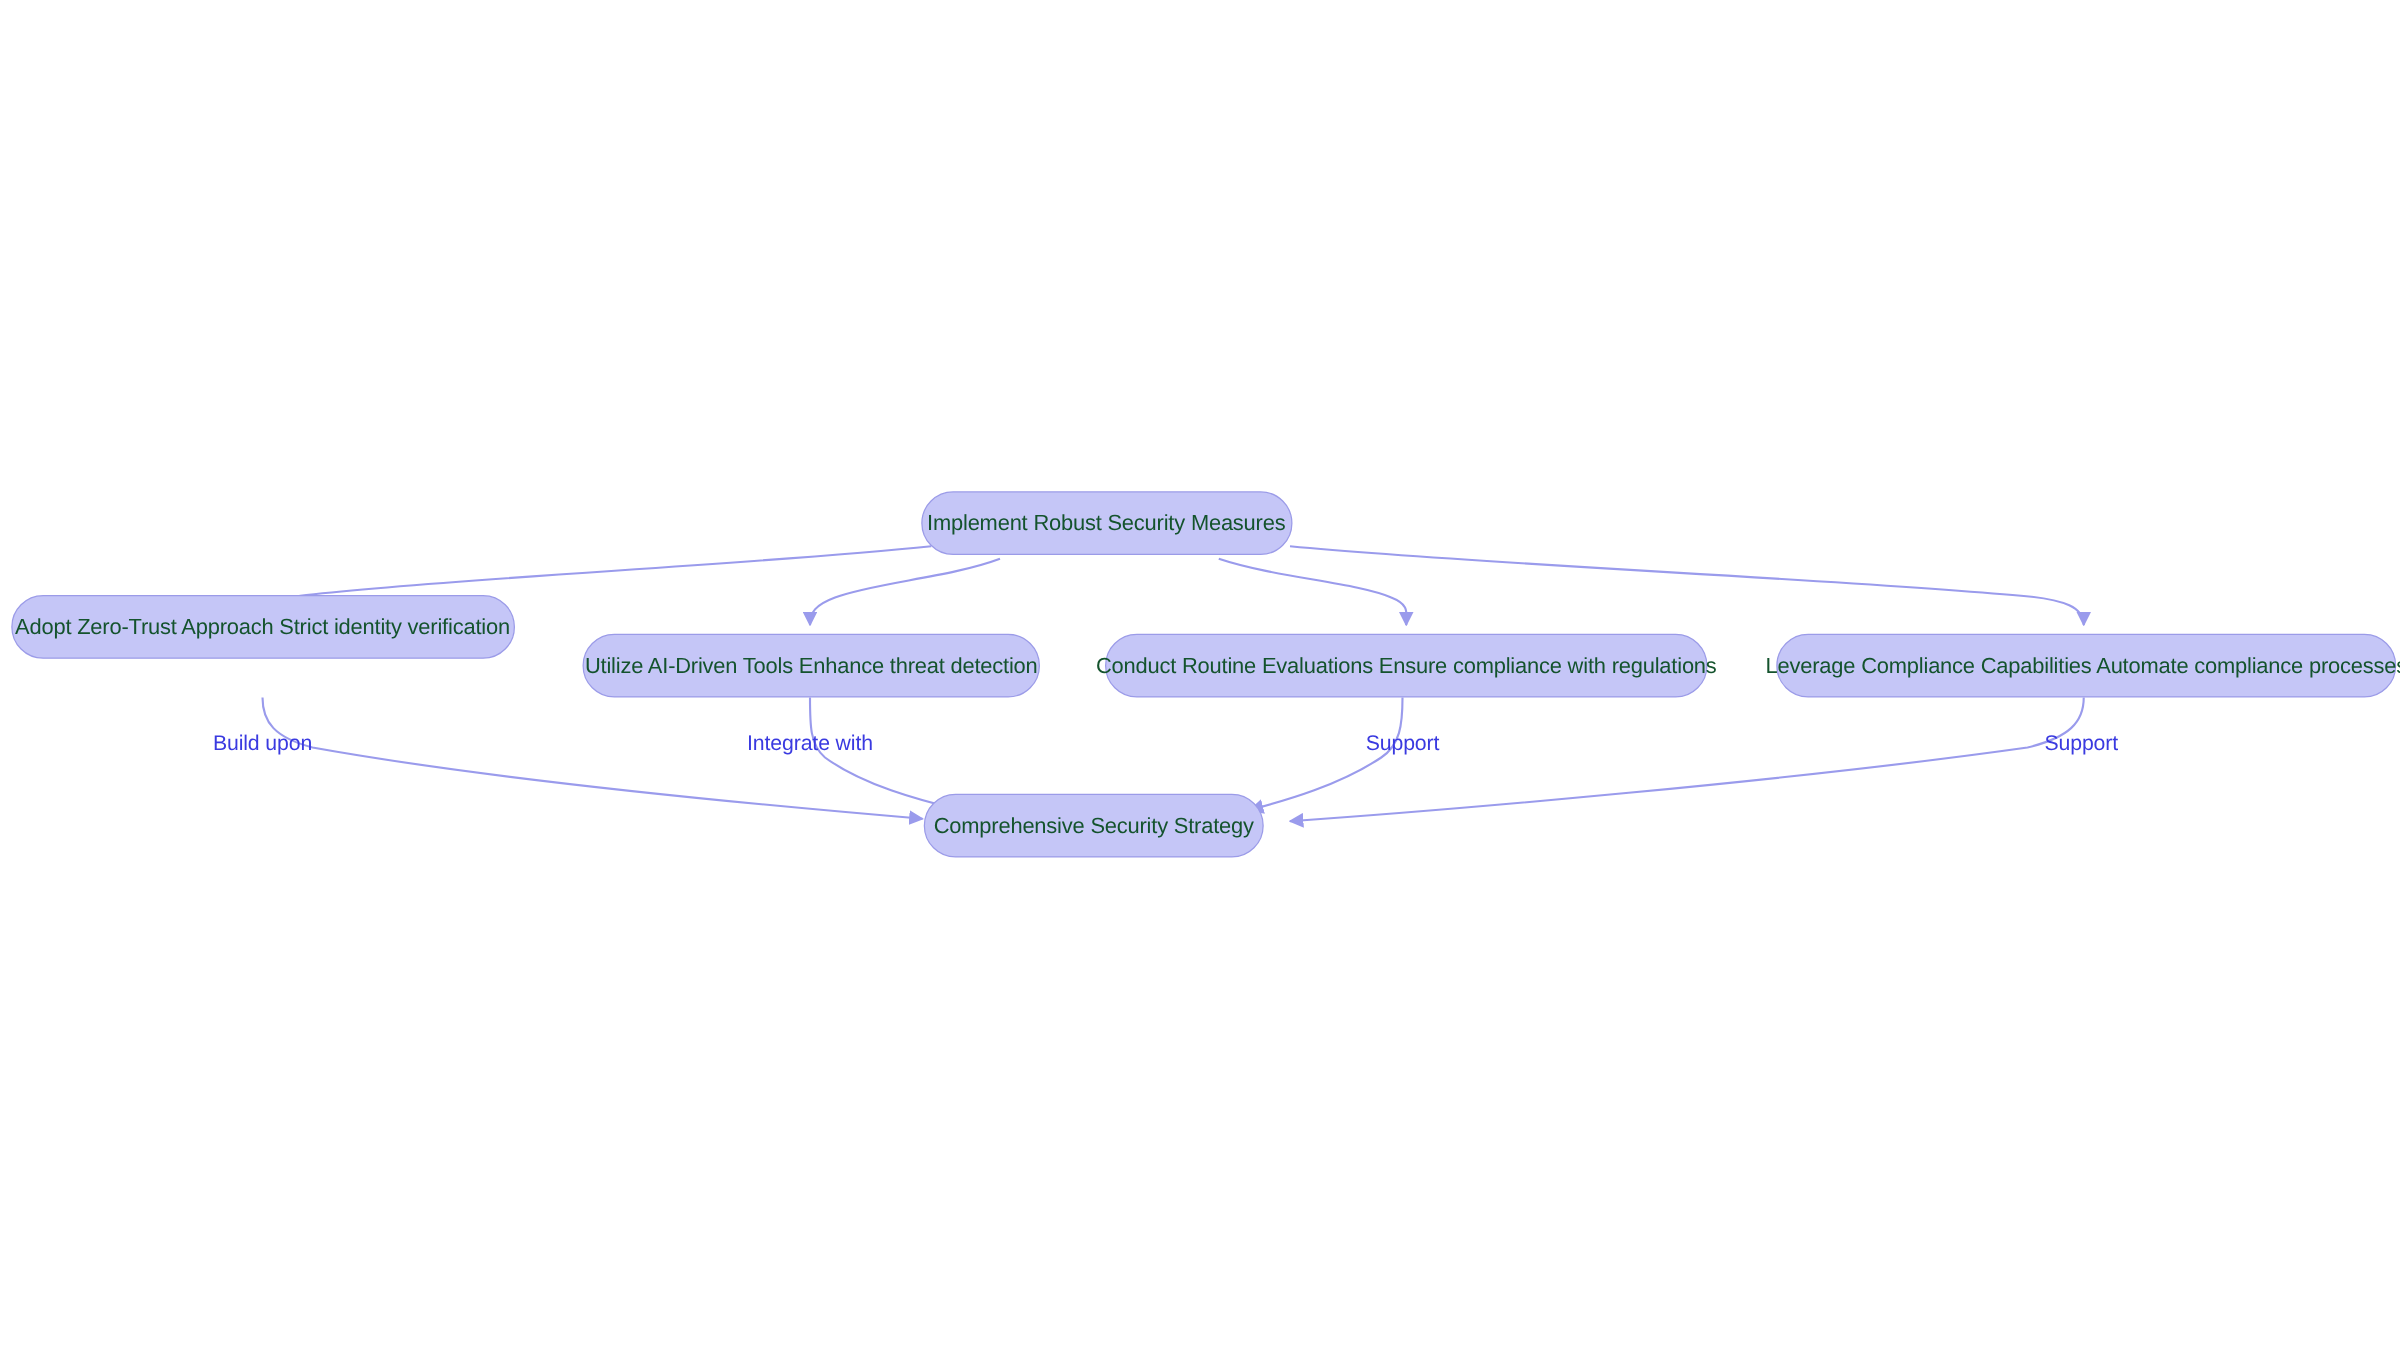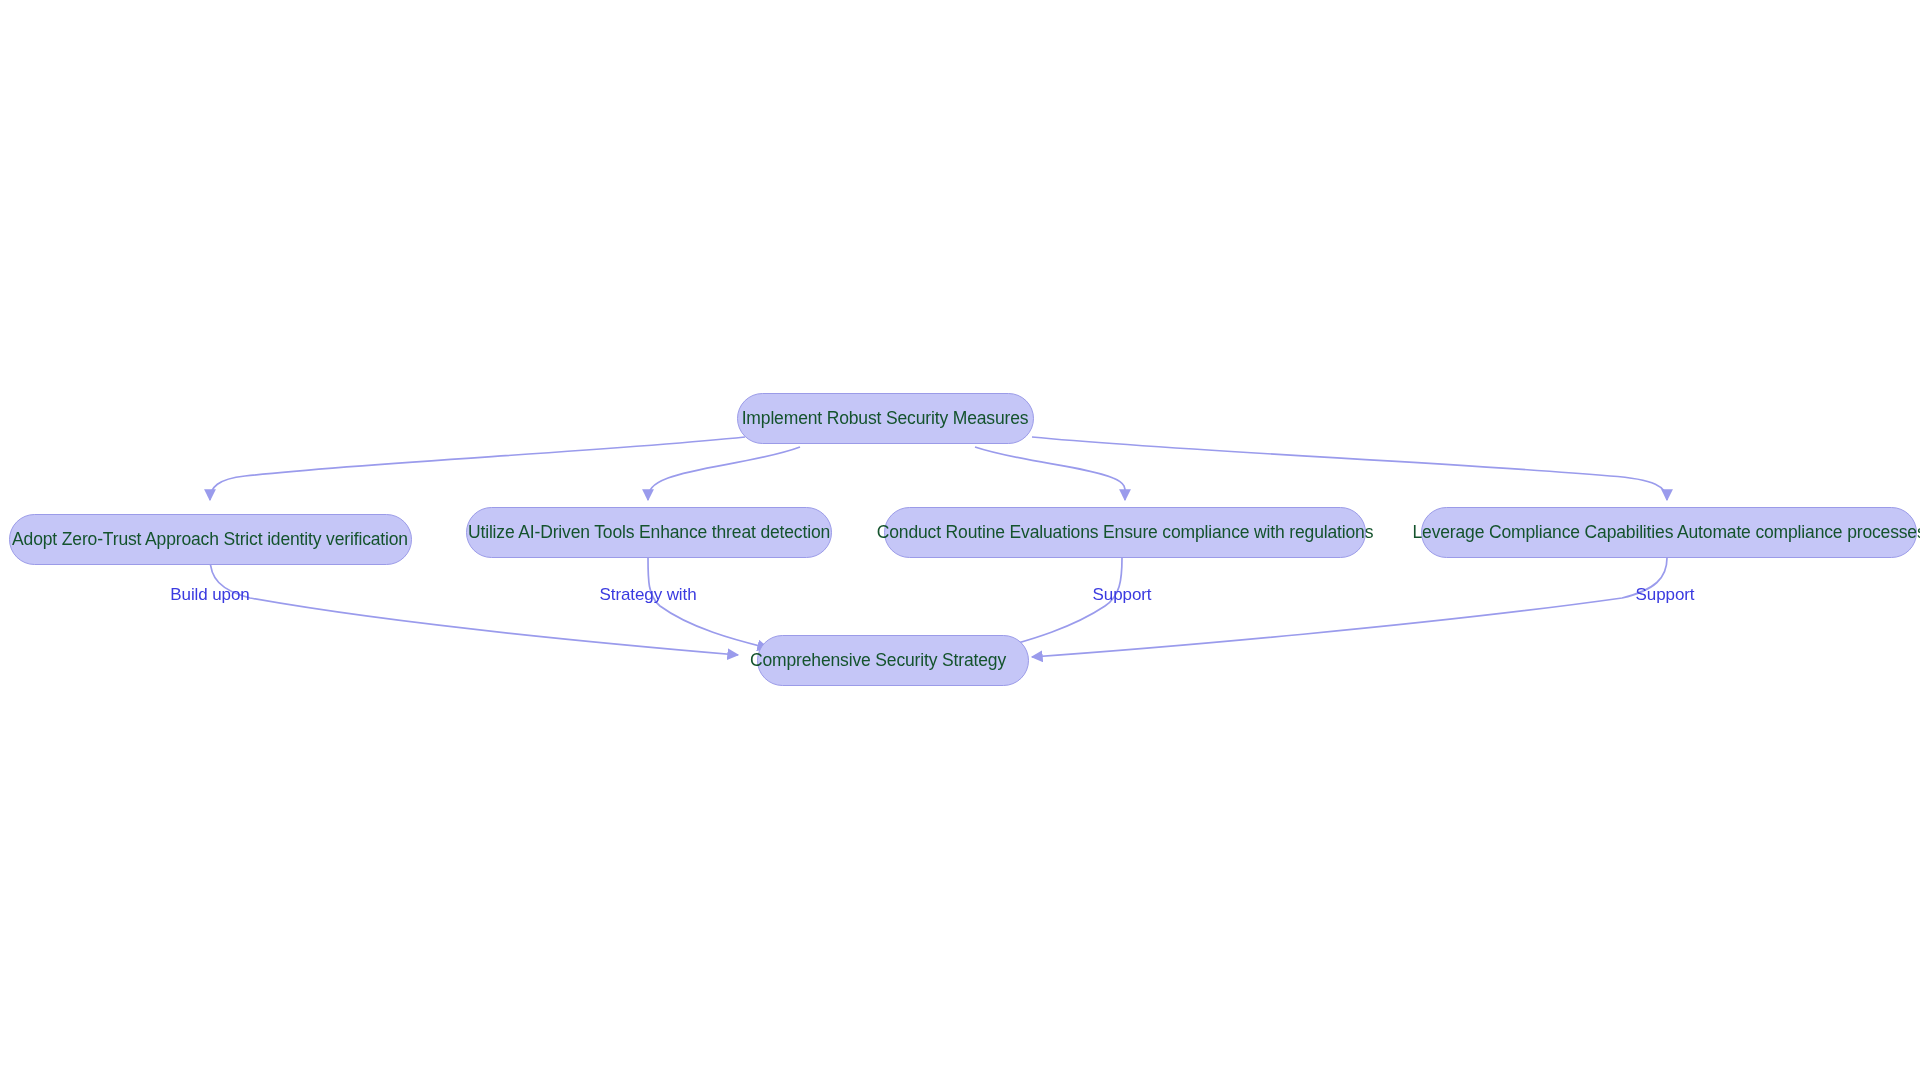--- a/index.html
+++ b/index.html
@@ -81,41 +81,41 @@
       <path d="M 648 558 C 648 580 648 596 660 606 C 690 628 735 640 768 648" marker-end="url(#arrow)"></path>
       <path d="M 1122 558 C 1122 580 1120 596 1105 606 C 1072 628 1030 640 1000 648" marker-end="url(#arrow)"></path>
       <path d="M 1667 558 C 1667 578 1655 590 1622 598 C 1430 625 1160 648 1032 657" marker-end="url(#arrow)"></path>
     </g>
   </svg>
 
   <div class="node" style="left:736.5px; top:392.5px; width:297px; height:51px;">
     <span>Implement Robust Security Measures</span>
   </div>
 
-  <div class="node" style="left:8.5px; top:514px; width:403px; height:51px;justify-content:center;">
+  <div class="node" style="left:8.5px; top:476px; width:403px; height:51px;justify-content:center;">
     <span>Adopt Zero-Trust Approach Strict identity verification</span>
   </div>
 
   <div class="node" style="left:884px; top:506.5px; width:482px; height:51px;">
     <span>Conduct Routine Evaluations Ensure compliance with regulations</span>
   </div>
 
   <div class="node" style="left:466px; top:506.5px; width:366px; height:51px;">
     <span>Utilize AI-Driven Tools Enhance threat detection</span>
   </div>
 
   <div class="node" style="left:1421px; top:506.5px; width:496px; height:51px;">
     <span>Leverage Compliance Capabilities Automate compliance processes</span>
   </div>
 
-  <div class="node" style="left:757px; top:634.5px; width:272px; height:51px;justify-content:flex-end;">
+  <div class="node" style="left:739px; top:634.5px; width:272px; height:51px;">
     <span>Comprehensive Security Strategy</span>
   </div>
 
   <div class="edge-label" style="left:210px; top:595px;">Build upon</div>
 
-  <div class="edge-label" style="left:648px; top:595px;">Strategy with</div>
+  <div class="edge-label" style="left:648px; top:595px;">Integrate with</div>
 
   <div class="edge-label" style="left:1122px; top:595px;">Support</div>
 
   <div class="edge-label" style="left:1665px; top:595px;">Support</div>
 
 </div>
 
 </body></html>

